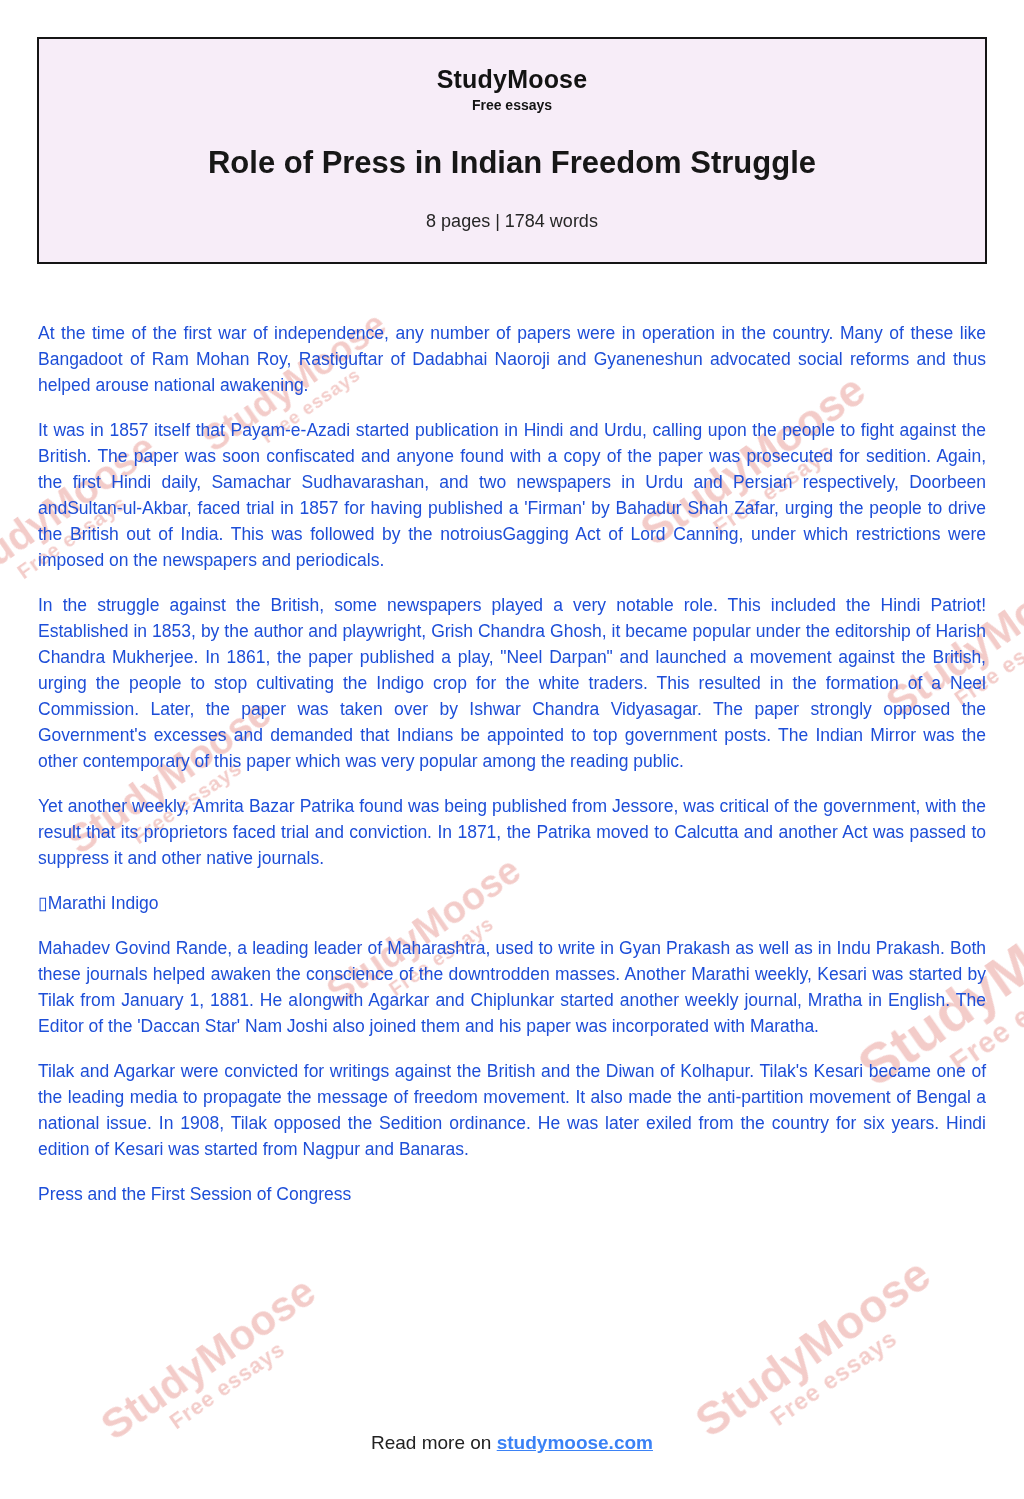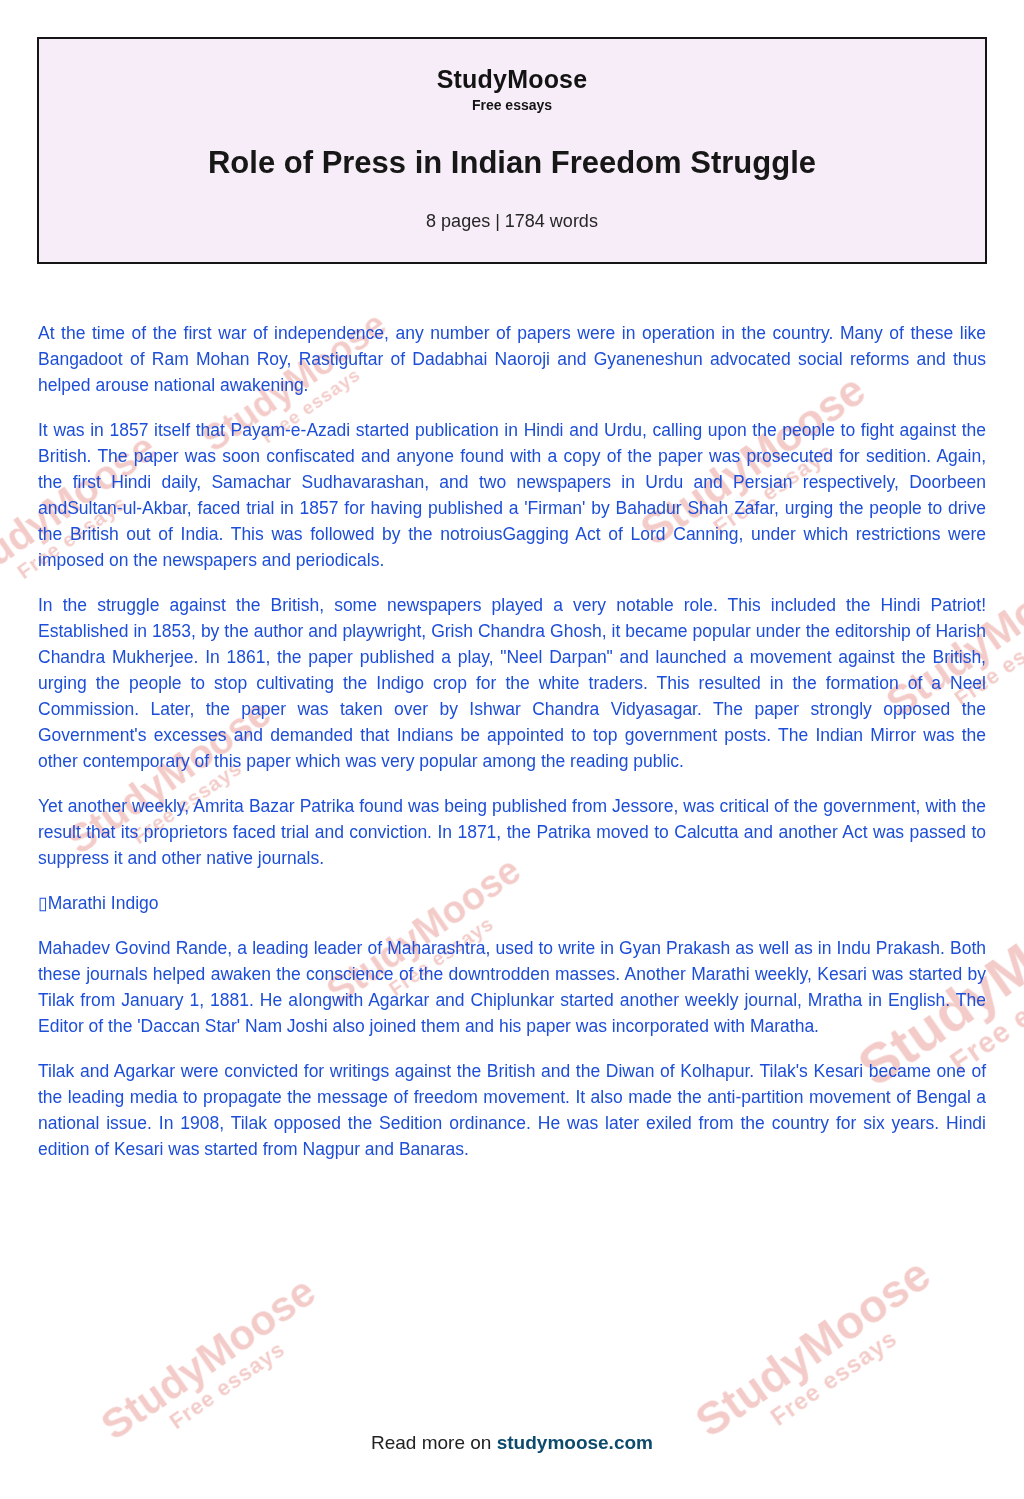--- a/index.html
+++ b/index.html
@@ -98,21 +98,22 @@
     z-index: 2;
     top: 1432px;
     left: 0;
     width: 100%;
     text-align: center;
     font-size: 19px;
     color: #222222;
   }
   .footer .read-more-link {
     font-weight: 700;
-    color: #0c4a6e;
+    color: #3b82f6;
+    text-decoration: underline;
     cursor: pointer;
   }
 </style>
 </head>
 <body>
 
 <div class="page">
 
   <div class="wm-layer">
     <div class="wm" style="left:300px; top:390px; font-size:36px;">
@@ -161,19 +162,20 @@
   </div>
 
   <div class="content">
     <p class="para">At the time of the first war of independence, any number of papers were in operation in the country. Many of these like Bangadoot of Ram Mohan Roy, Rastiguftar of Dadabhai Naoroji and Gyaneneshun advocated social reforms and thus helped arouse national awakening.</p>
     <p class="para">It was in 1857 itself that Payam-e-Azadi started publication in Hindi and Urdu, calling upon the people to fight against the British. The paper was soon confiscated and anyone found with a copy of the paper was prosecuted for sedition. Again, the first Hindi daily, Samachar Sudhavarashan, and two newspapers in Urdu and Persian respectively, Doorbeen andSultan-ul-Akbar, faced trial in 1857 for having published a 'Firman' by Bahadur Shah Zafar, urging the people to drive the British out of India. This was followed by the notroiusGagging Act of Lord Canning, under which restrictions were imposed on the newspapers and periodicals.</p>
     <p class="para">In the struggle against the British, some newspapers played a very notable role. This included the Hindi Patriot! Established in 1853, by the author and playwright, Grish Chandra Ghosh, it became popular under the editorship of Harish Chandra Mukherjee. In 1861, the paper published a play, "Neel Darpan" and launched a movement against the British, urging the people to stop cultivating the Indigo crop for the white traders. This resulted in the formation of a Neel Commission. Later, the paper was taken over by Ishwar Chandra Vidyasagar. The paper strongly opposed the Government's excesses and demanded that Indians be appointed to top government posts. The Indian Mirror was the other contemporary of this paper which was very popular among the reading public.</p>
     <p class="para">Yet another weekly, Amrita Bazar Patrika found was being published from Jessore, was critical of the government, with the result that its proprietors faced trial and conviction. In 1871, the Patrika moved to Calcutta and another Act was passed to suppress it and other native journals.</p>
     <p class="subhead">▯Marathi Indigo</p>
     <p class="para">Mahadev Govind Rande, a leading leader of Maharashtra, used to write in Gyan Prakash as well as in Indu Prakash. Both these journals helped awaken the conscience of the downtrodden masses. Another Marathi weekly, Kesari was started by Tilak from January 1, 1881. He aIongwith Agarkar and Chiplunkar started another weekly journal, Mratha in English. The Editor of the 'Daccan Star' Nam Joshi also joined them and his paper was incorporated with Maratha.</p>
     <p class="para">Tilak and Agarkar were convicted for writings against the British and the Diwan of Kolhapur. Tilak's Kesari became one of the leading media to propagate the message of freedom movement. It also made the anti-partition movement of Bengal a national issue. In 1908, Tilak opposed the Sedition ordinance. He was later exiled from the country for six years. Hindi edition of Kesari was started from Nagpur and Banaras.</p>
+    <p class="subhead">Press and the First Session of Congress</p>
   </div>
 
   <div class="footer">
     <span>Read more on </span><span class="read-more-link">studymoose.com</span>
   </div>
 
 </div>
 
 </body></html>

